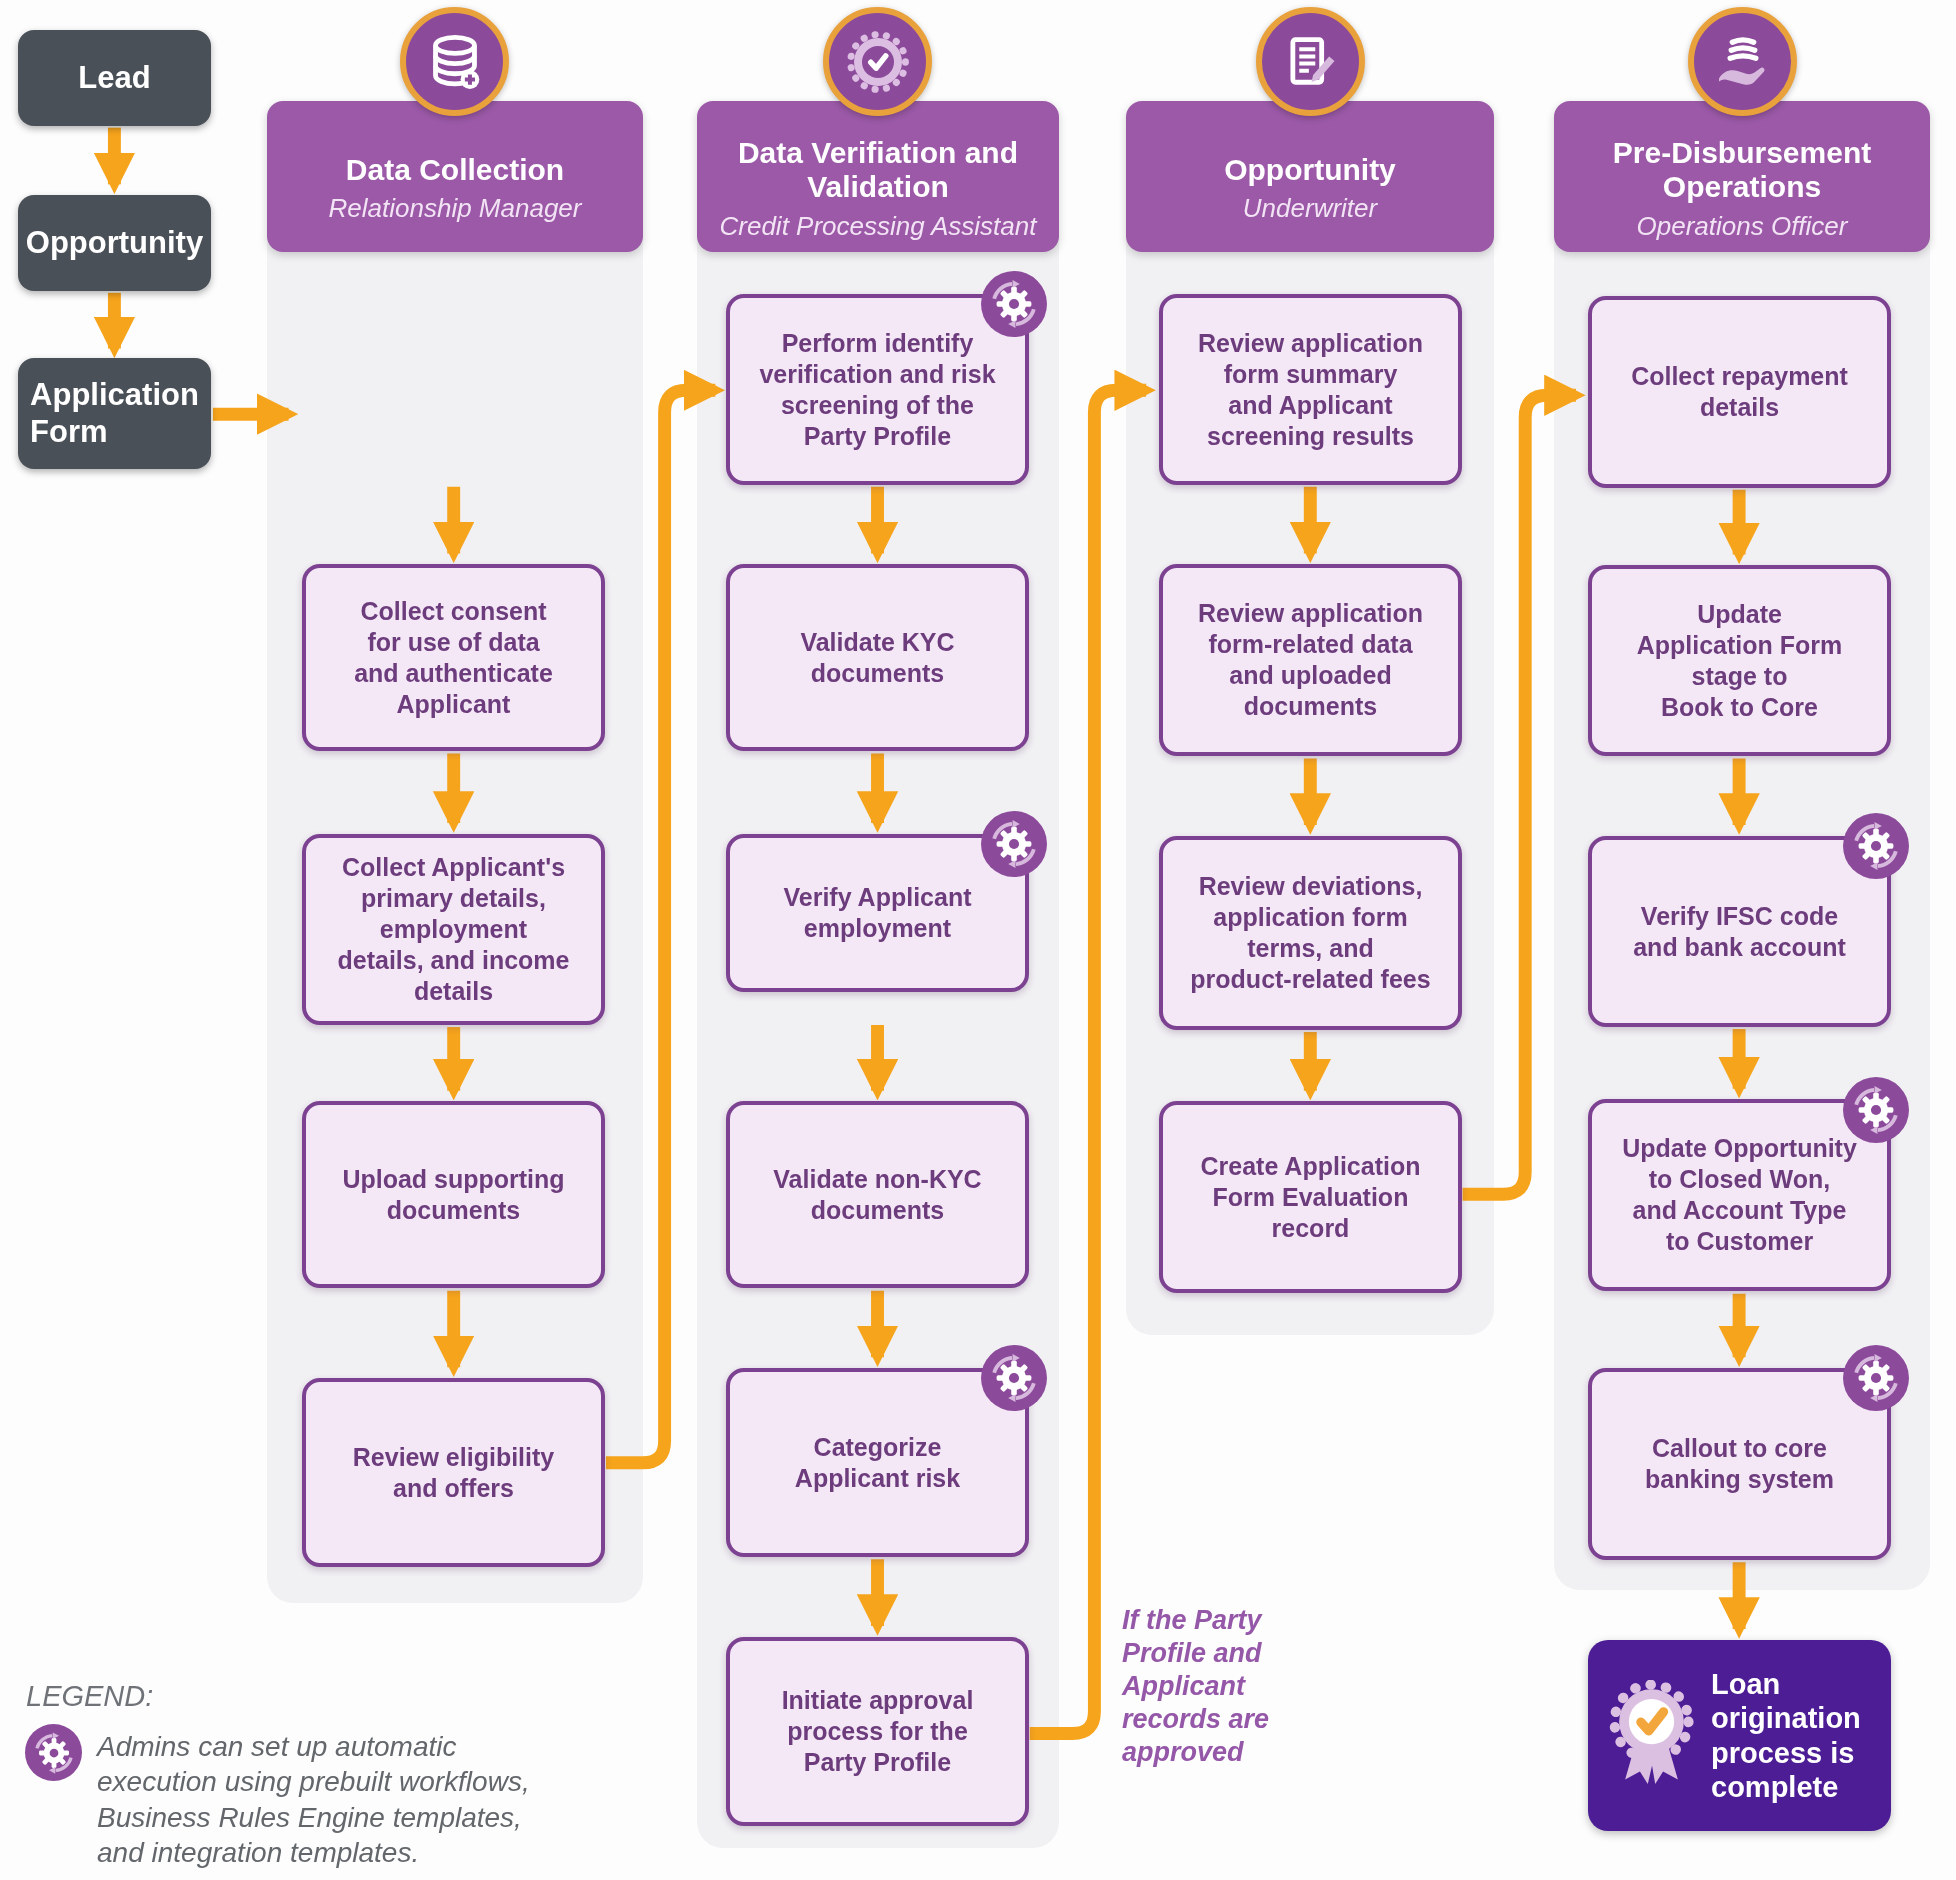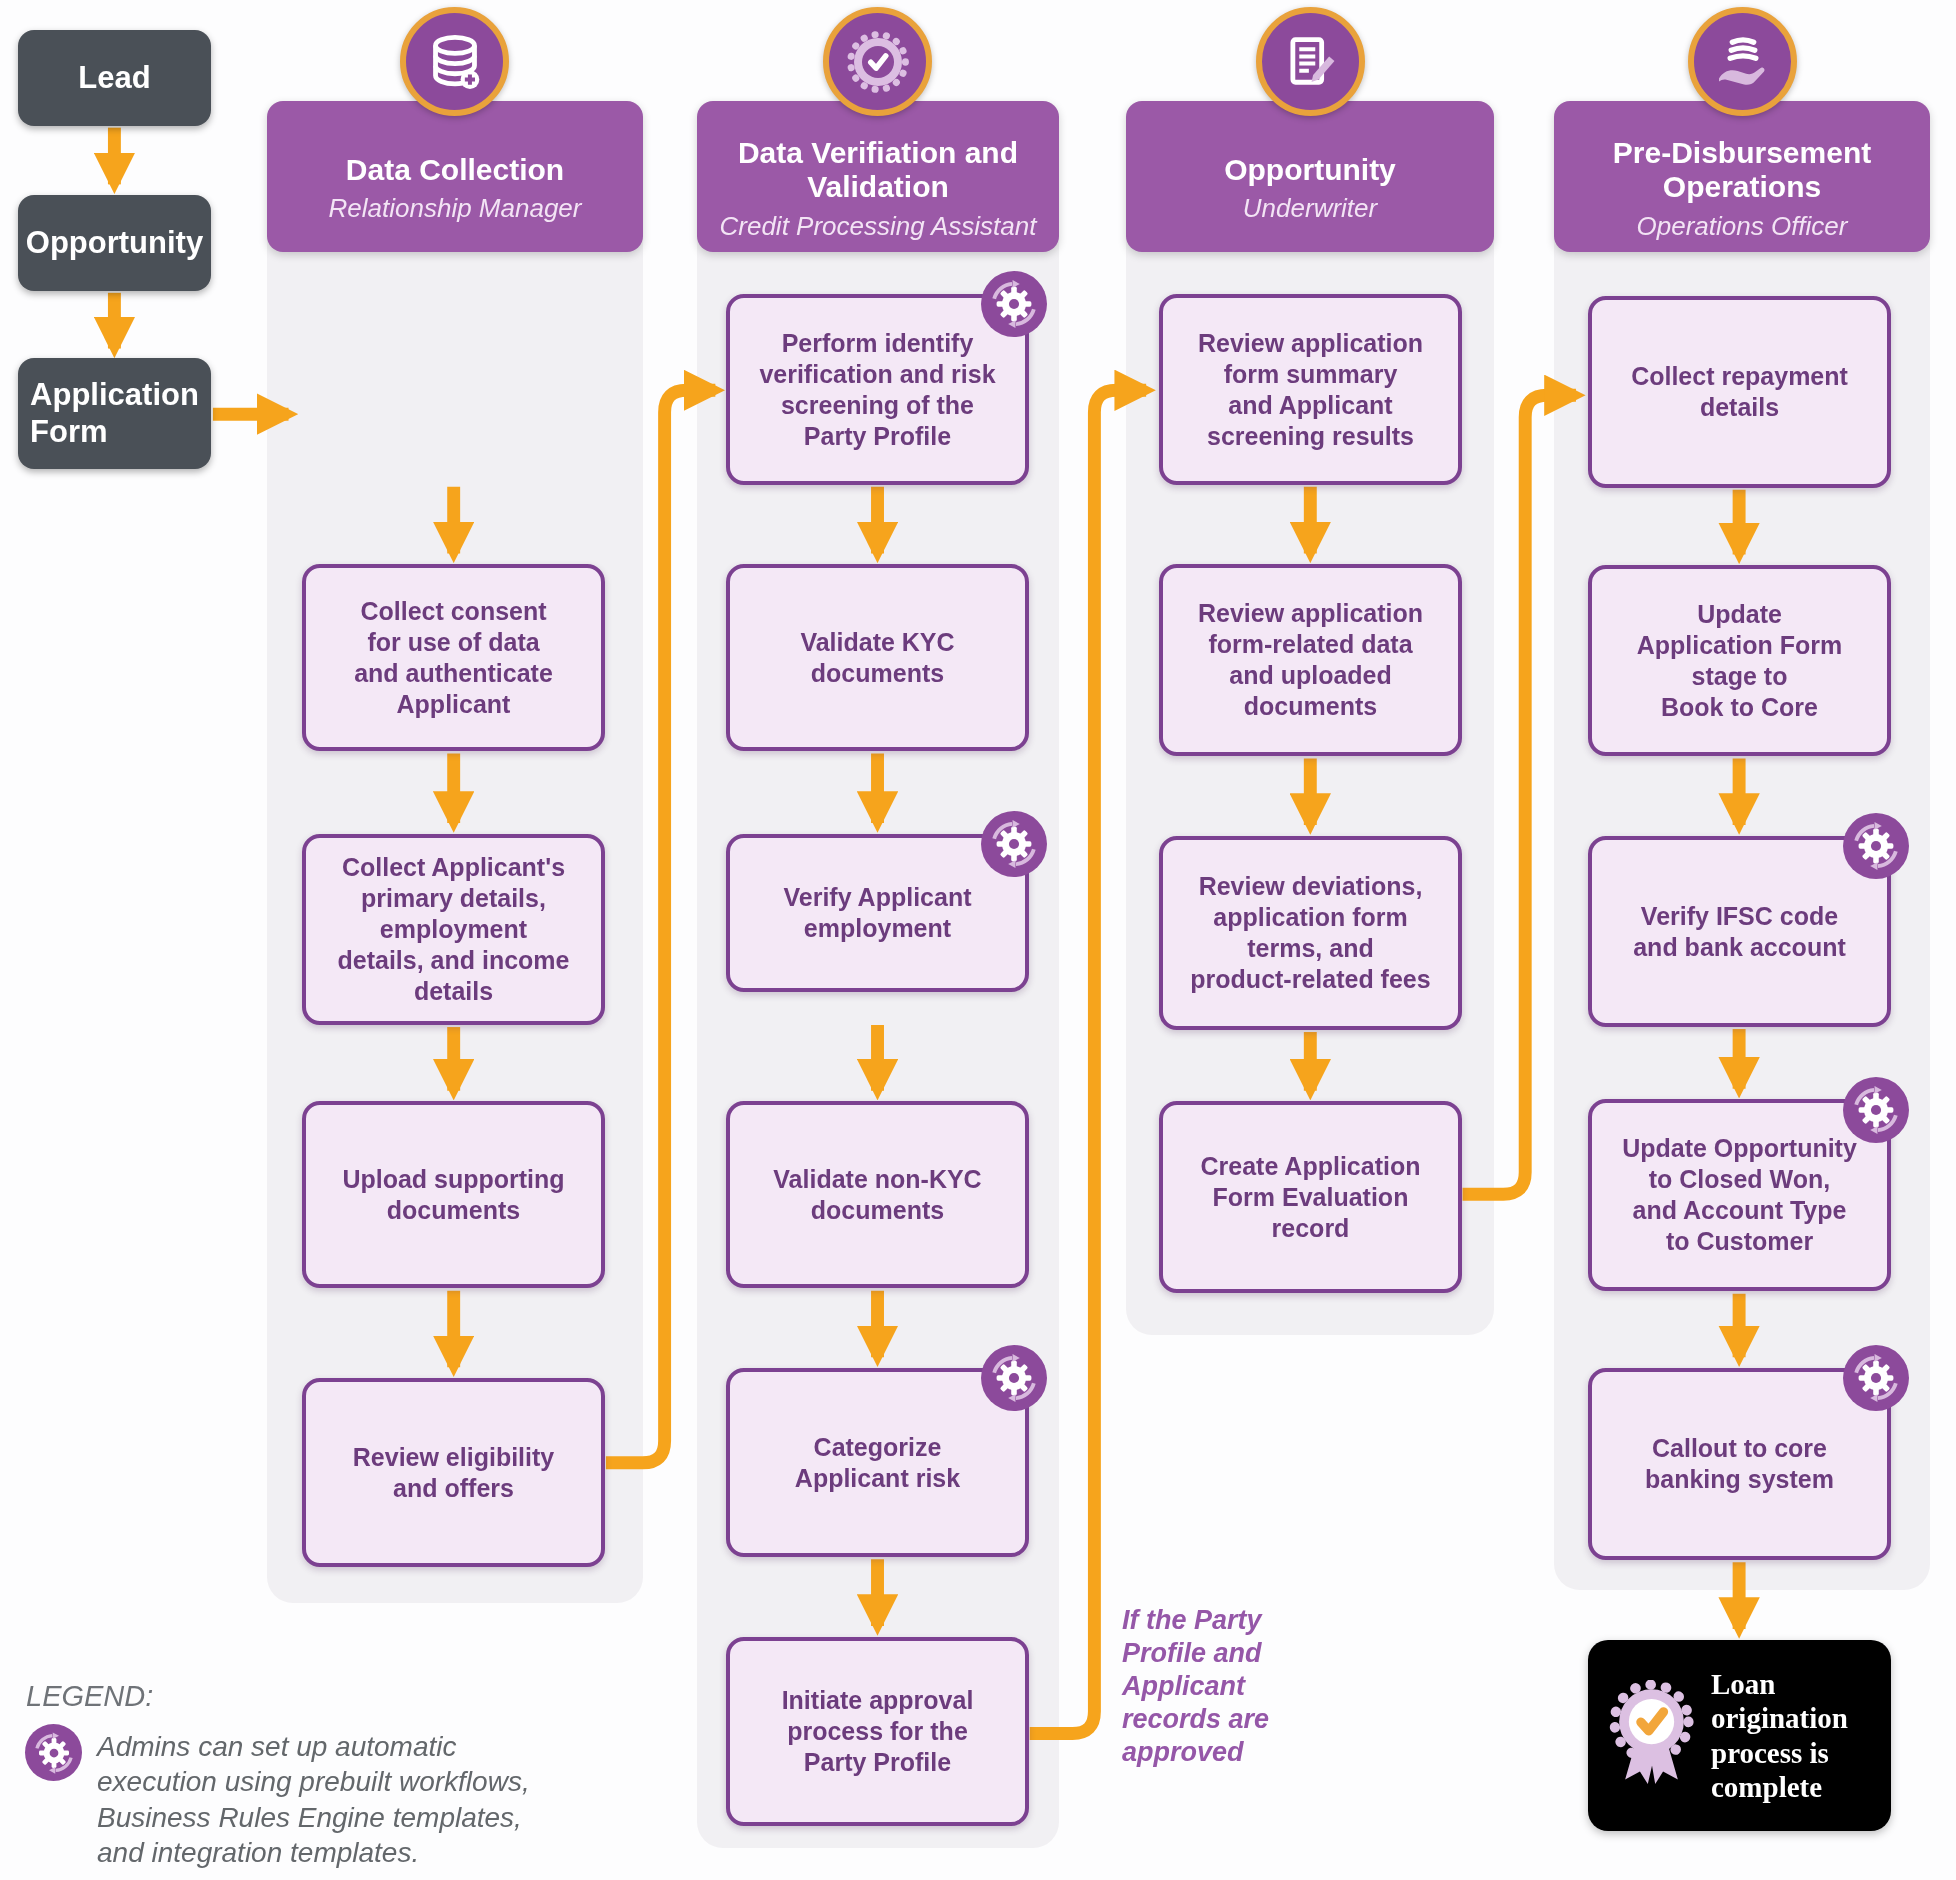--- a/index.html
+++ b/index.html
@@ -26,23 +26,23 @@
     display:flex;align-items:center;justify-content:center;
     font-size:31px;font-weight:bold;line-height:1.18;z-index:3;
     box-shadow:0 3px 7px rgba(0,0,0,.3);white-space:pre-line;}
   .gear-badge{position:absolute;width:66px;height:66px;border-radius:50%;background:#8C4A9B;
     display:flex;align-items:center;justify-content:center;z-index:4;}
   .gear-badge svg{width:58px;height:58px;}
   .gear-badge.small{width:57px;height:57px;}
   .gear-badge.small svg{width:50px;height:50px;}
   .connectors{position:absolute;left:0;top:0;z-index:2;}
   .flow{fill:none;stroke:#F6A41C;stroke-width:13;}
-  .final-node{position:absolute;background:#000000;border-radius:20px;color:#fff;
+  .final-node{position:absolute;background:#4c1d95;border-radius:20px;color:#fff;
     display:flex;align-items:center;z-index:3;box-sizing:border-box;
-    padding:0 8px 0 4px;box-shadow:0 3px 8px rgba(0,0,0,.25);font-family:Liberation Serif, serif;}
+    padding:0 8px 0 4px;box-shadow:0 3px 8px rgba(0,0,0,.25);}
   .final-node svg{width:111px;height:111px;flex:0 0 auto;margin:0 4px;}
   .final-label{font-size:29px;font-weight:bold;line-height:1.18;white-space:pre-line;text-align:left;}
   .annotation{position:absolute;font-size:27px;font-weight:bold;font-style:italic;
     color:#9557A8;line-height:1.22;white-space:pre-line;z-index:3;}
   .legend-heading{position:absolute;font-size:29px;font-style:italic;color:#6F7378;z-index:3;}
   .legend-text{position:absolute;font-size:28px;font-style:italic;color:#63676B;
     line-height:1.26;white-space:pre-line;z-index:3;}
   .defs-hidden{position:absolute;width:0;height:0;overflow:hidden;}
 </style>
 </head>

